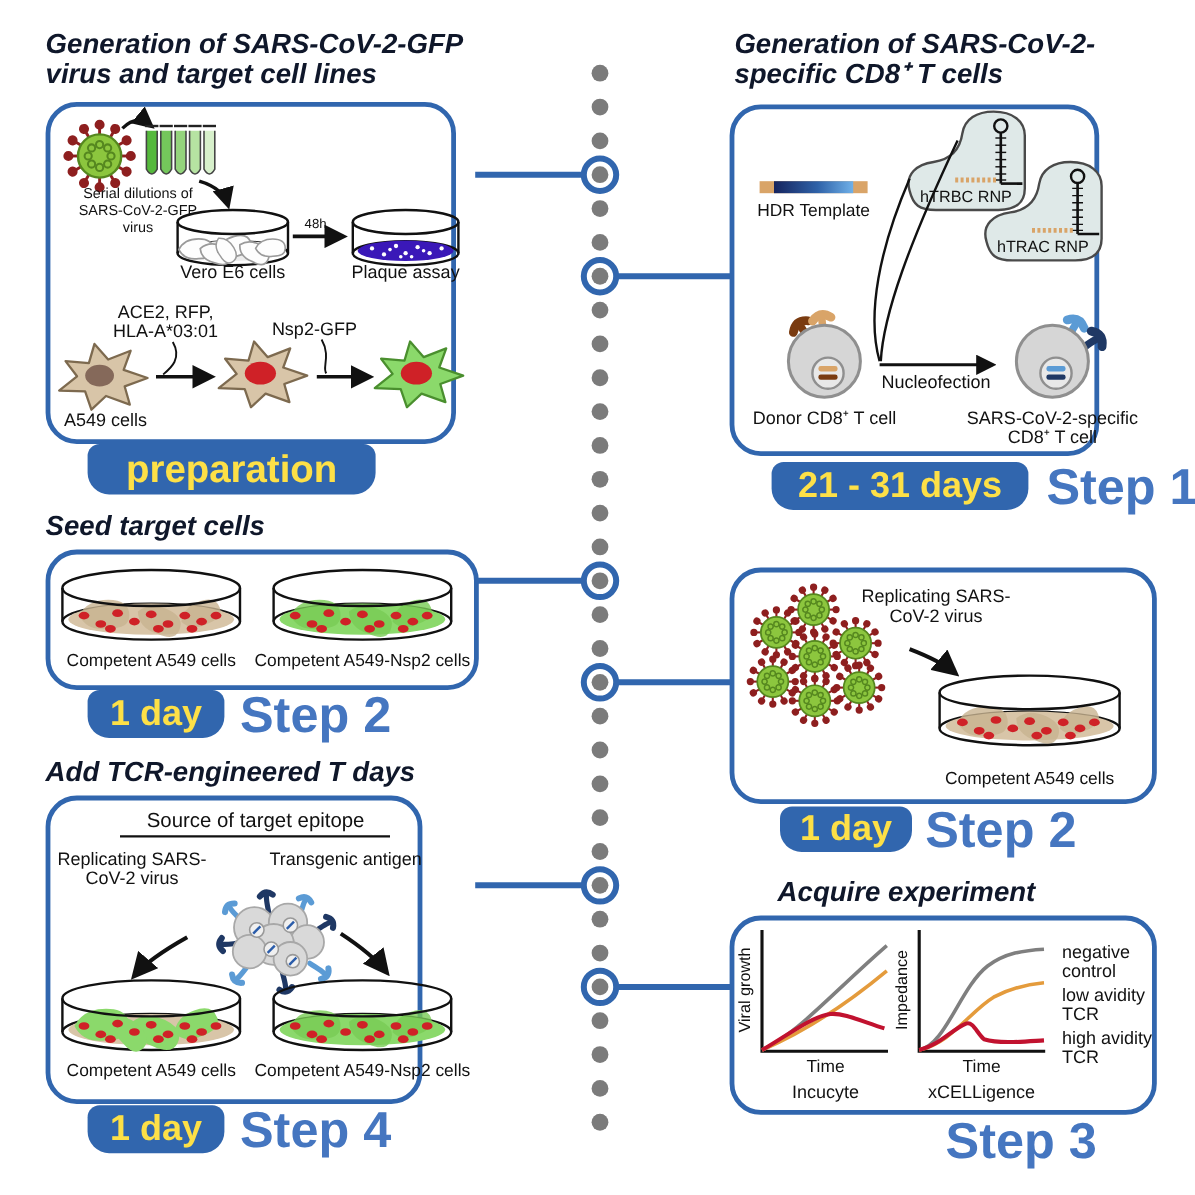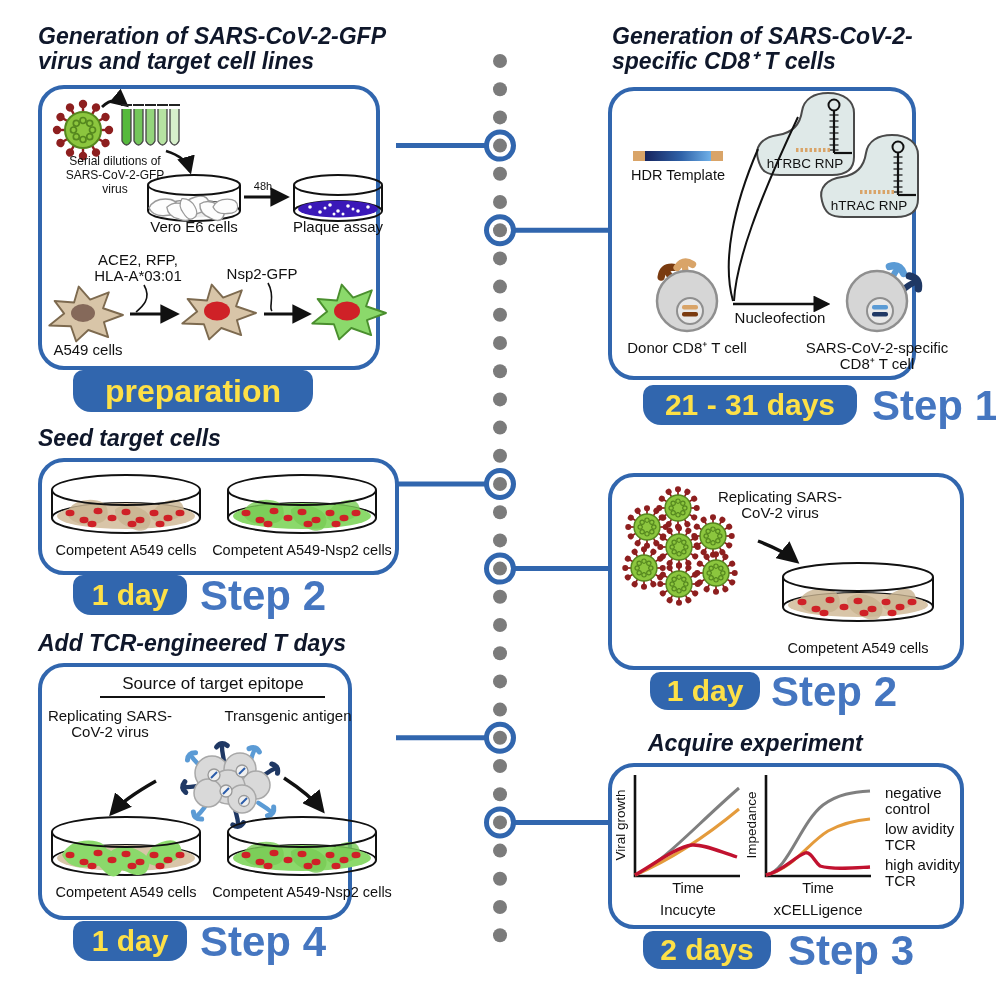--- a/index.html
+++ b/index.html
@@ -419,21 +419,20 @@
     <g font-size="15">
       <text x="277" y="35">negative</text>
       <text x="277" y="51">control</text>
       <text x="277" y="71">low avidity</text>
       <text x="277" y="87">TCR</text>
       <text x="277" y="107">high avidity</text>
       <text x="277" y="123">TCR</text>
     </g>
   </svg>
 </div>
-<div class="badge" style="left:643px;top:931px;width:128px;height:38px;font-size:30px;line-height:38px;">2 days</div>
 <div class="step-label" style="left:788px;top:927px;">Step 3</div>
 
 <svg id="tl" width="996" height="996" viewBox="0 0 996 996">
       <line x1="396" y1="145.6" x2="486.5" y2="145.6" stroke="#3166ae" stroke-width="5"></line>
       <line x1="513.5" y1="230.2" x2="610" y2="230.2" stroke="#3166ae" stroke-width="5"></line>
       <line x1="396" y1="484" x2="486.5" y2="484" stroke="#3166ae" stroke-width="5"></line>
       <line x1="513.5" y1="568.6" x2="610" y2="568.6" stroke="#3166ae" stroke-width="5"></line>
       <line x1="396" y1="737.8" x2="486.5" y2="737.8" stroke="#3166ae" stroke-width="5"></line>
       <line x1="513.5" y1="822.4" x2="610" y2="822.4" stroke="#3166ae" stroke-width="5"></line>
       <circle cx="500" cy="61.0" r="7" fill="#7b7b7b"></circle>

